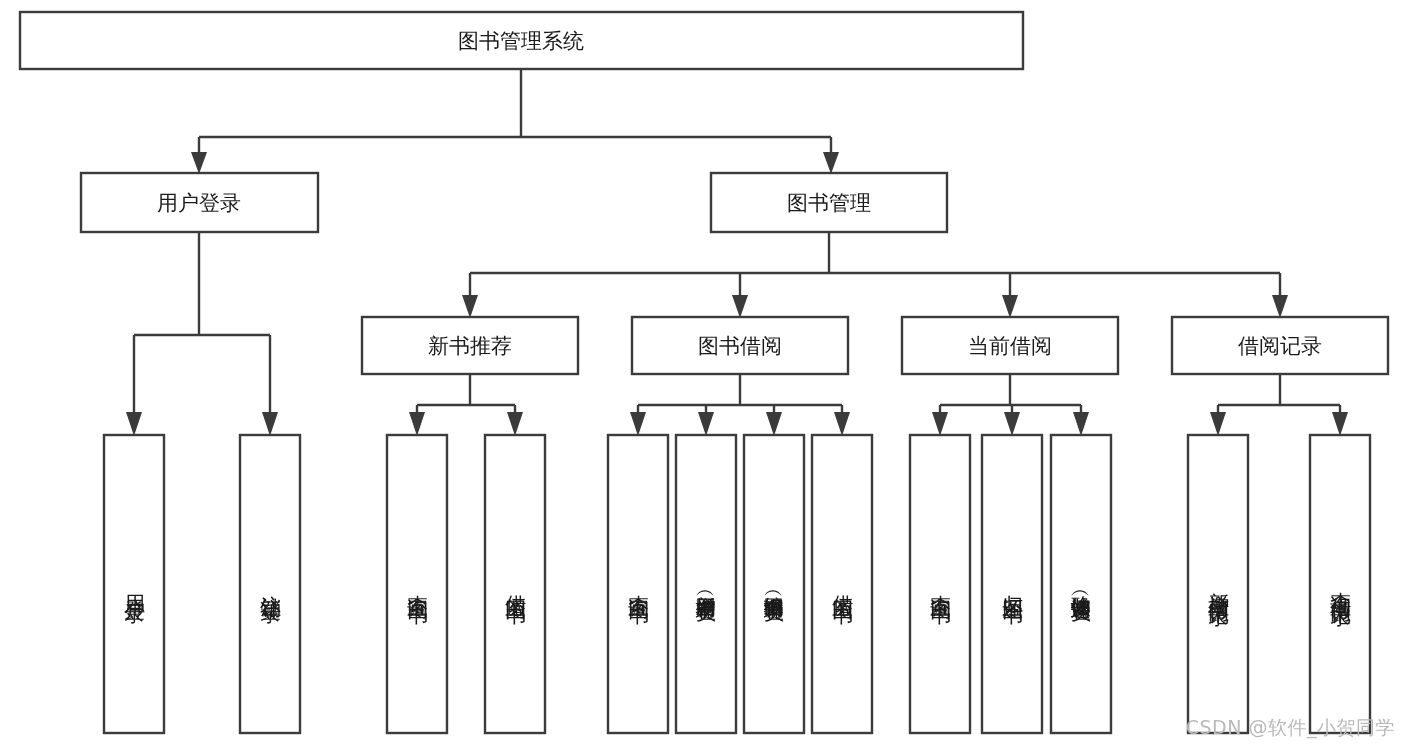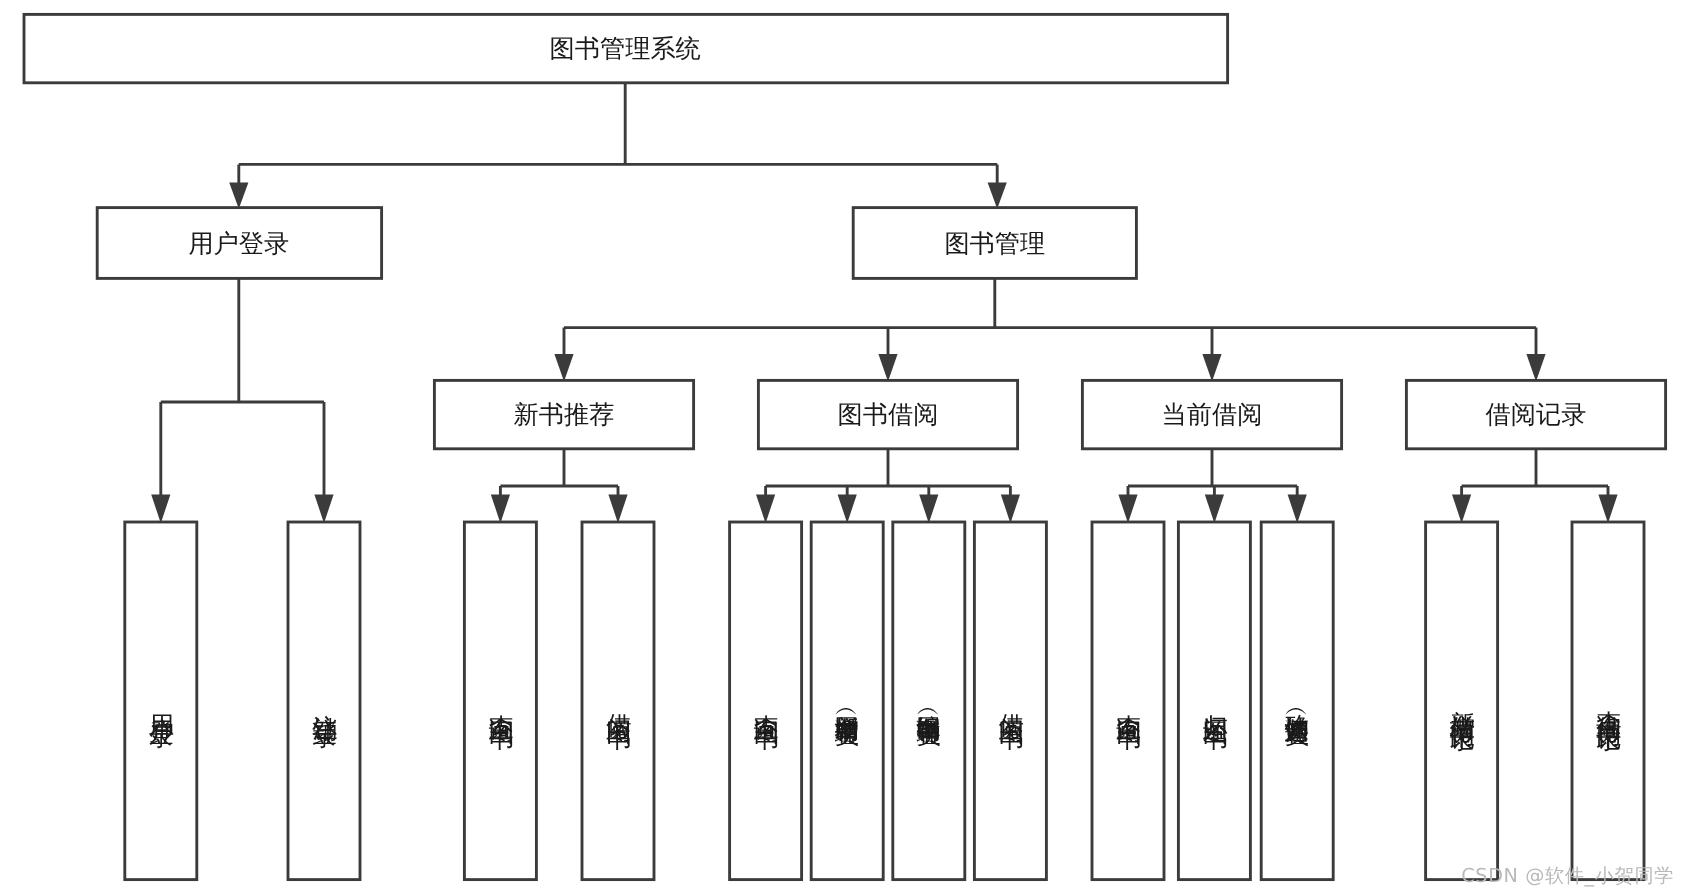--- a/index.html
+++ b/index.html
@@ -66,21 +66,21 @@
   }
   .leaf-label-text.tight {
     letter-spacing: 1px;
     font-size: 20px;
   }
   .watermark {
     position: absolute;
     right: 10px;
     bottom: 6px;
     font-family: "DejaVu Sans", "Liberation Sans", sans-serif;
-    font-size: 16px;
+    font-size: 19px;
     color: #b9b9b9;
     white-space: nowrap;
     letter-spacing: 0.5px;
   }
 </style>
 </head>
 <body>
 
 <div id="diagram-root">
 

